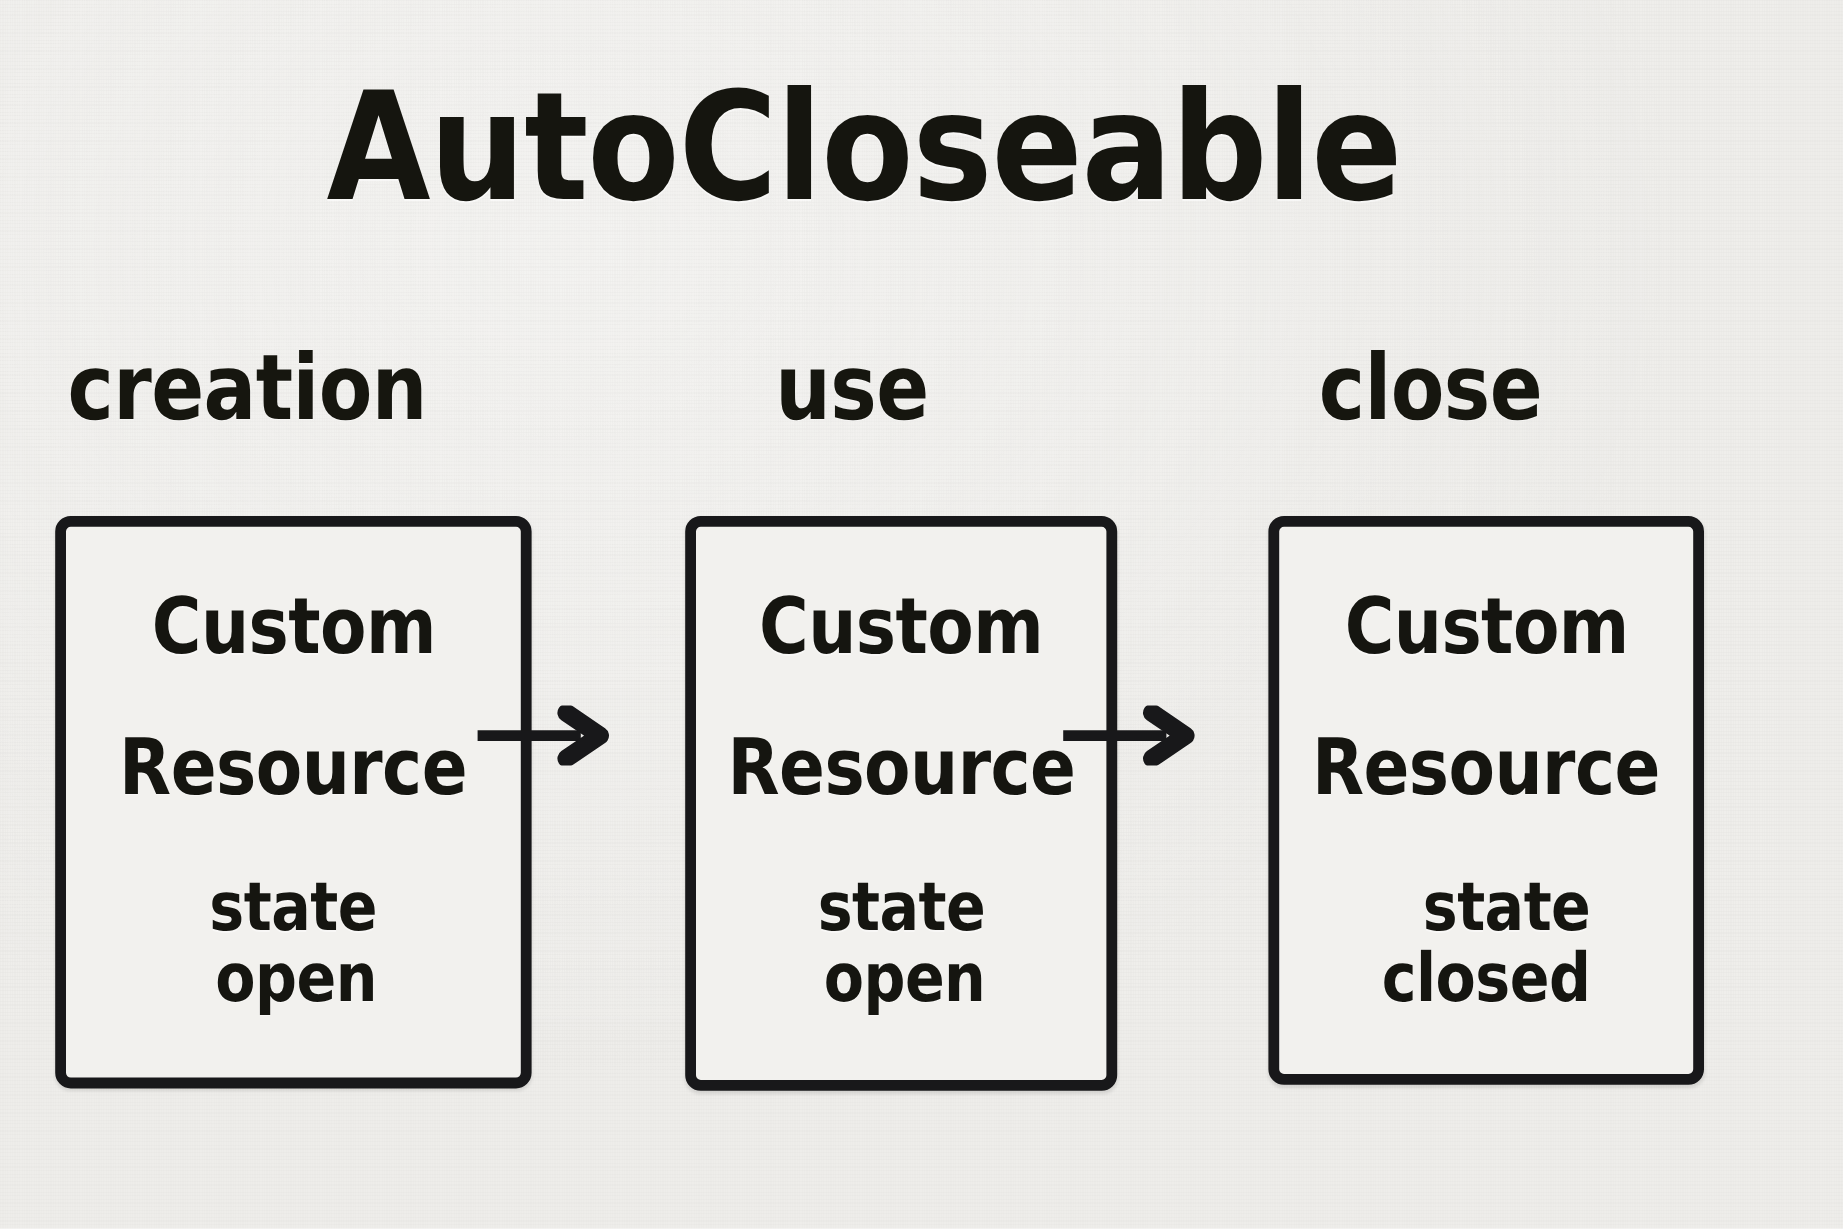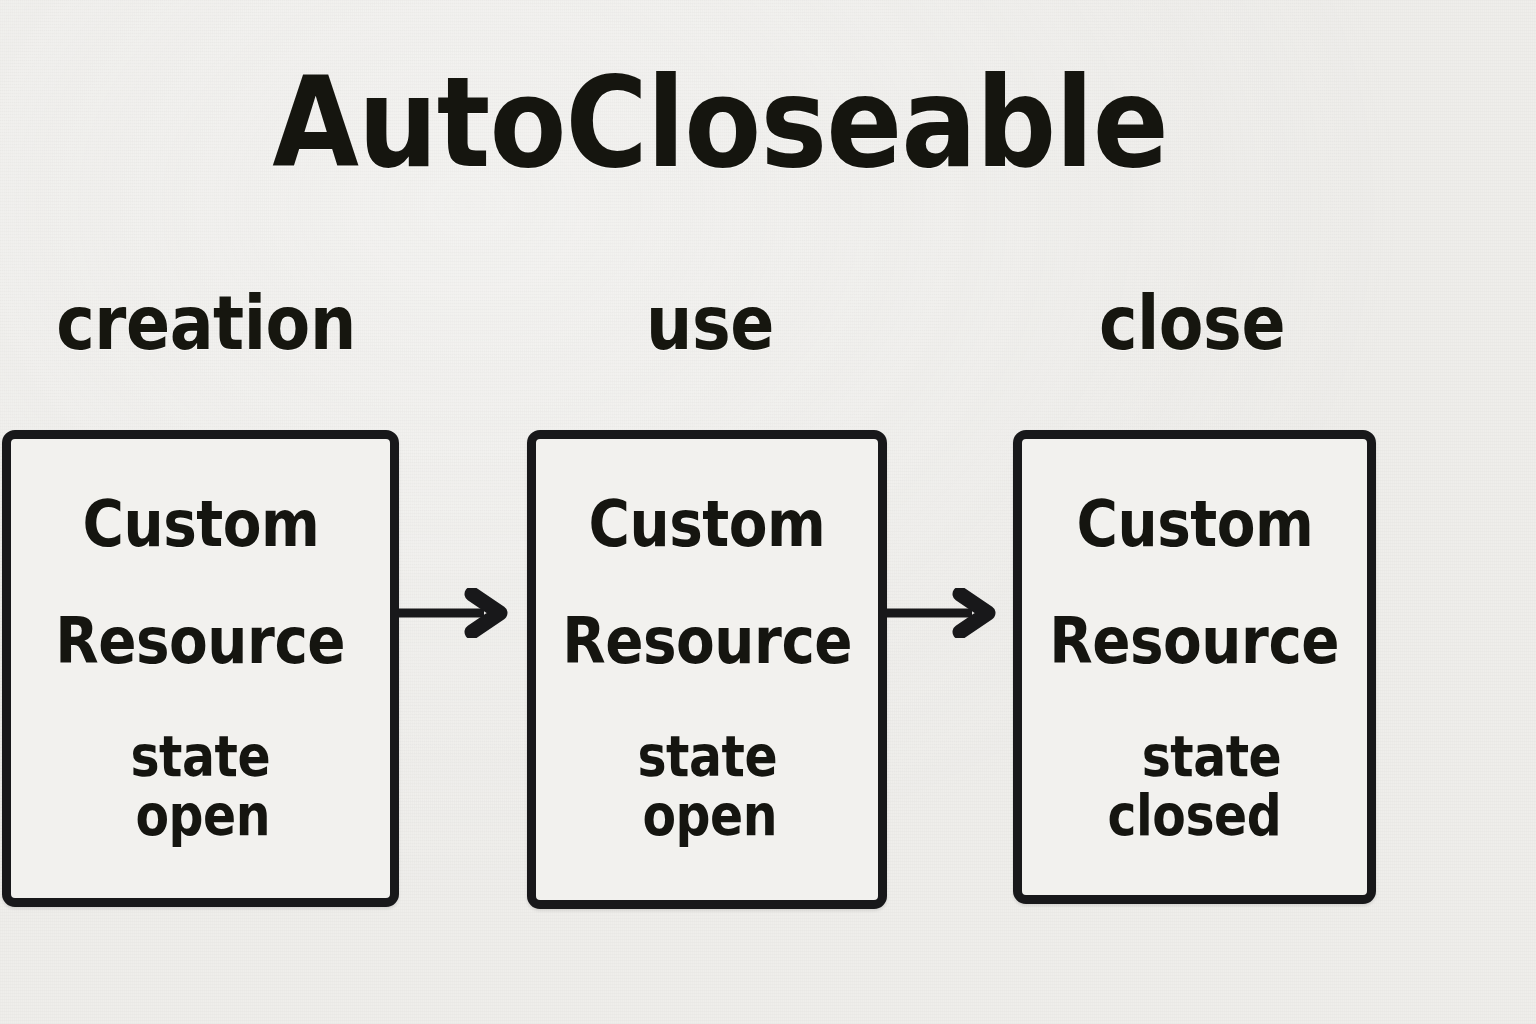--- a/index.html
+++ b/index.html
@@ -79,20 +79,21 @@
     position: absolute;
     box-sizing: border-box;
     background: #f2f1ee;
     border: 9px solid #18181a;
     border-radius: 13px;
     box-shadow: 0 2px 3px rgba(0,0,0,0.10);
     display: flex;
     flex-direction: column;
     align-items: center;
     justify-content: flex-start;
+    margin-left: 44px;
   }
   #resource-box-0 { left: 2px;    top: 430px; width: 397px; height: 477px; }
   #resource-box-1 { left: 527px;  top: 430px; width: 360px; height: 479px; }
   #resource-box-2 { left: 1013px; top: 430px; width: 363px; height: 474px; }
 
   .box-title {
     font-family: "DejaVu Sans", sans-serif;
     font-size: 60px;
     line-height: 1.09;
     font-weight: 600;

